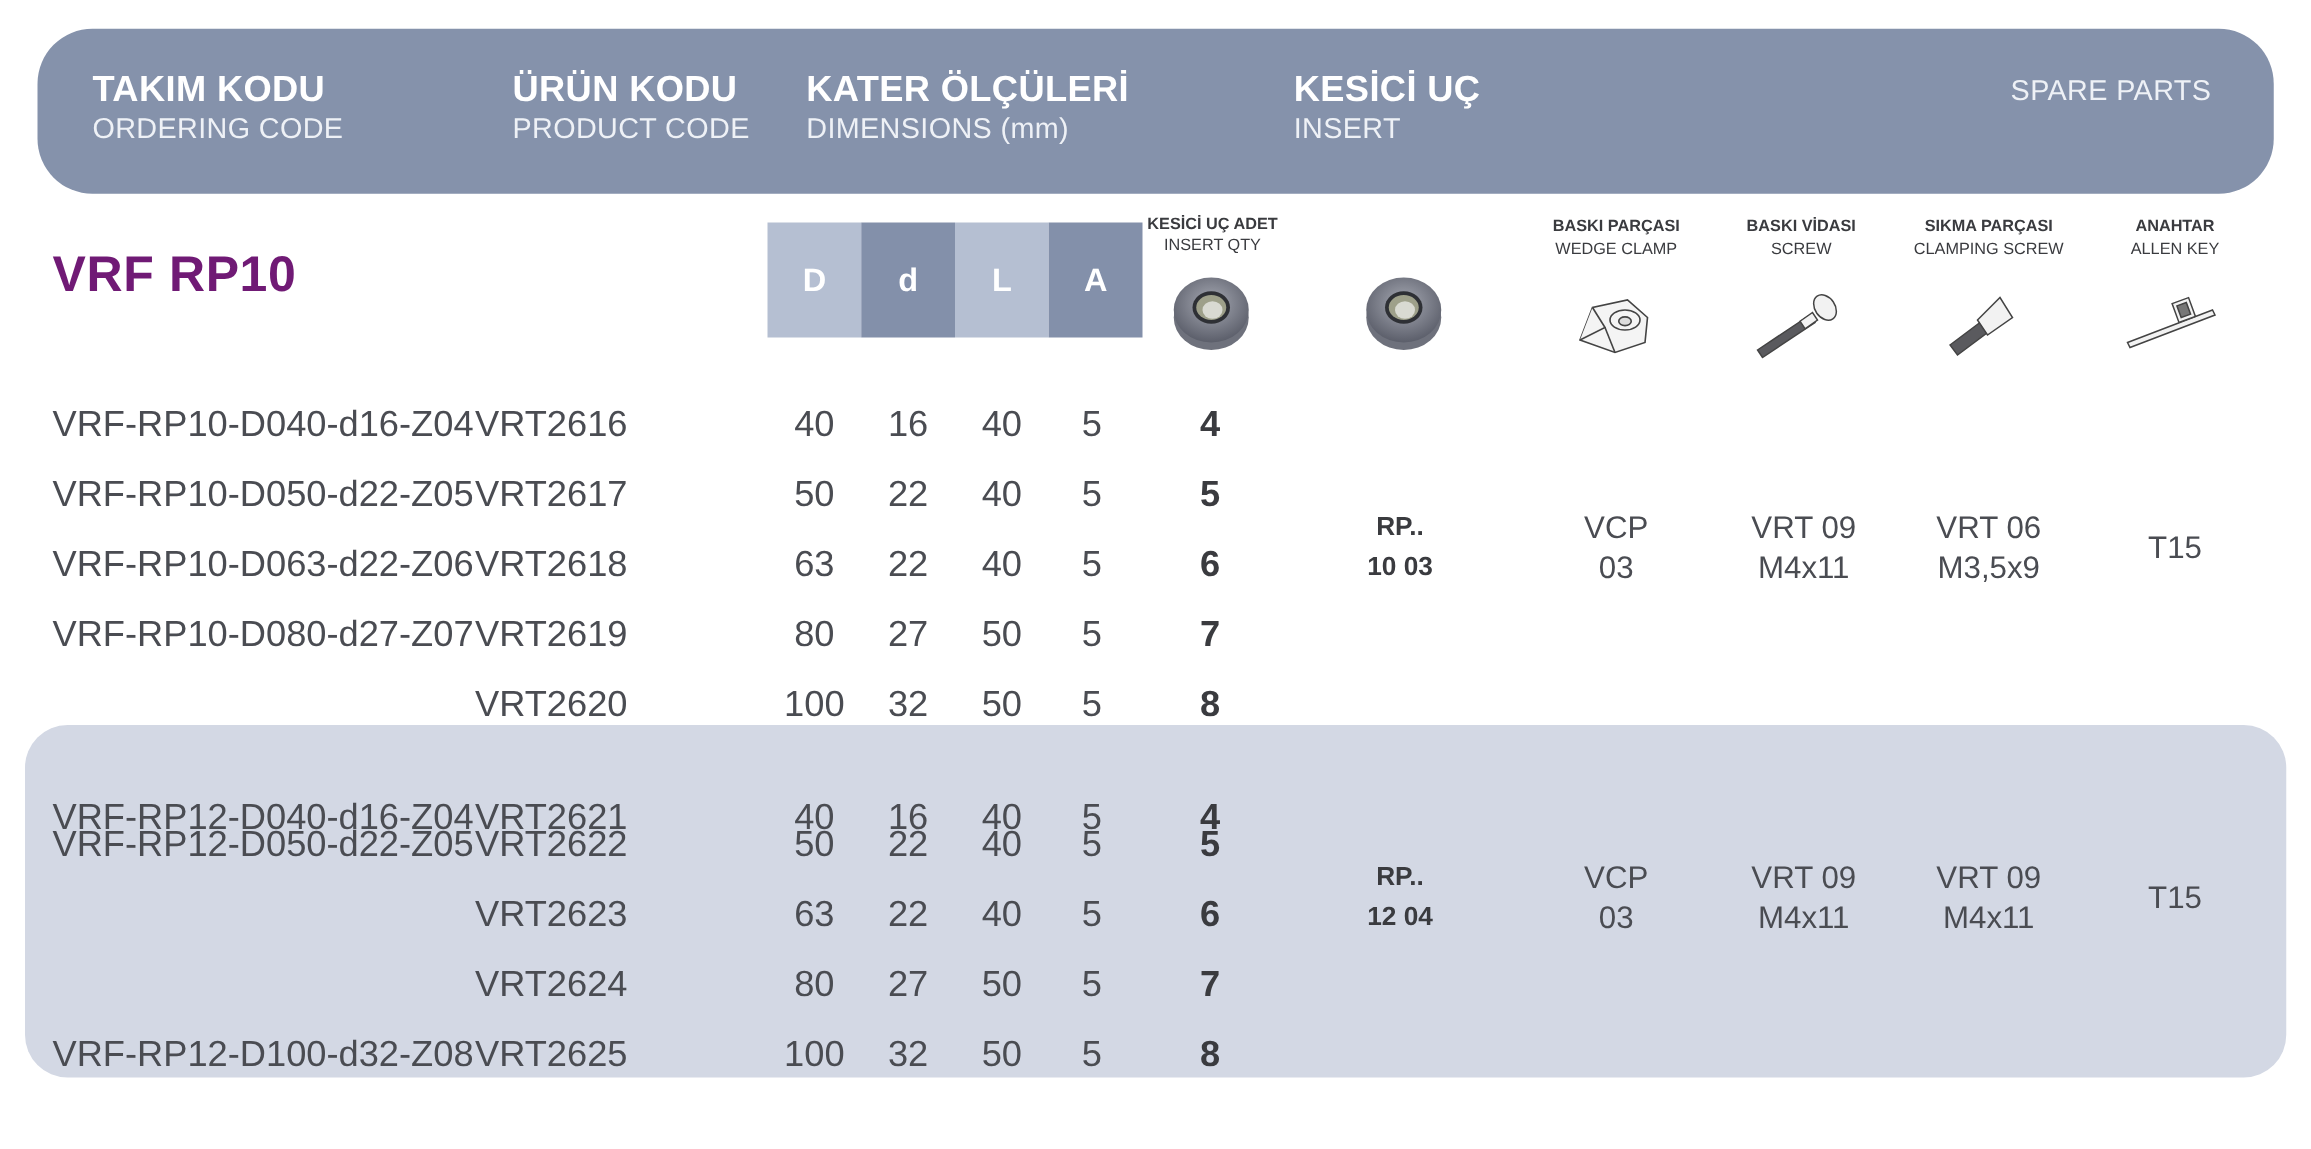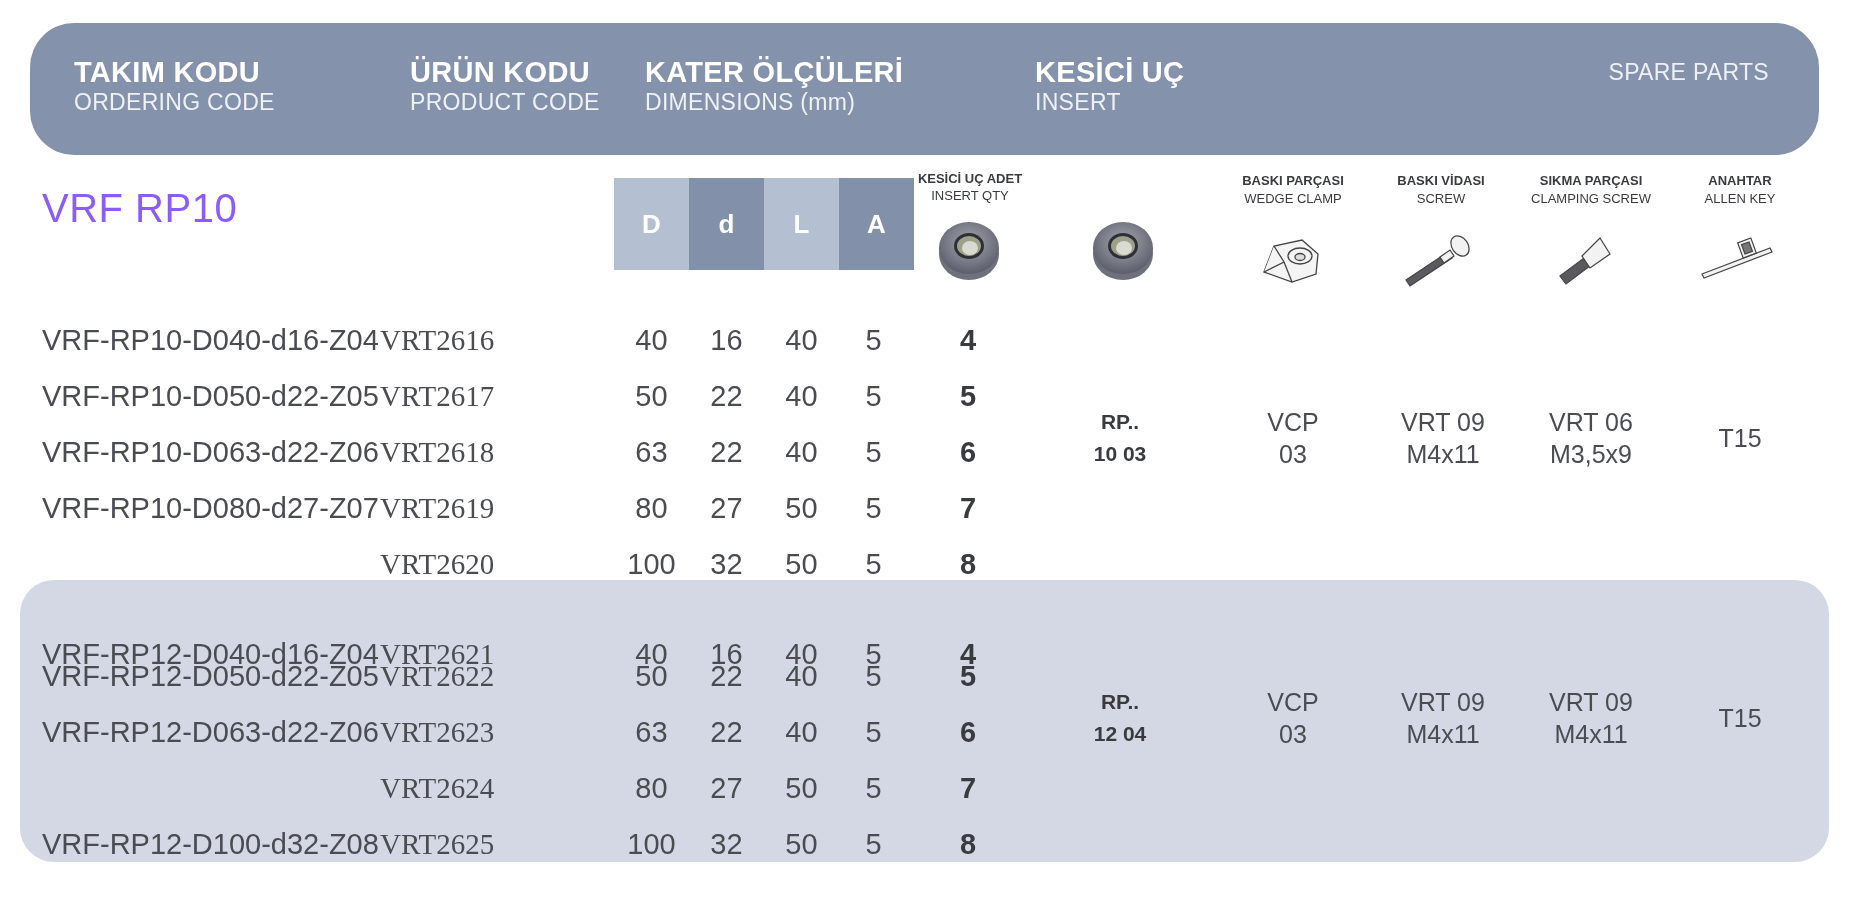--- a/index.html
+++ b/index.html
@@ -9,42 +9,42 @@
 
   
   .header-band { left: 30px; top: 23px; width: 1789px; height: 132px;
                  background: #8592ab; border-radius: 44px; }
   .hcol { position: absolute; top: 57px; color: #fff; }
   .hcol .tr { font-weight: bold; font-size: 29px; letter-spacing: 0.3px; line-height: 30px; }
   .hcol .en { font-size: 23px; line-height: 30px; font-weight: normal; letter-spacing: 0.3px; color: #eef1f6; }
   .hcol.right { text-align: right; }
 
   
-  .section-title { left: 42px; top: 186px; font-size: 40px; font-weight: normal; color: #8b5cf6; letter-spacing: 0.5px; }
+  .section-title { left: 42px; top: 198px; font-size: 40px; font-weight: bold; color: #701a75; letter-spacing: 0.5px; }
 
   
   .dimbox { top: 178px; width: 75px; height: 92px; color: #fff; font-weight: bold; font-size: 26px;
             display: flex; align-items: center; justify-content: center; }
   .dim-light { background: #b5bfd2; }
   .dim-dark { background: #8390aa; }
 
   .qty-label { top: 170px; width: 130px; text-align: center; font-size: 13px; color: #3a3b3f; line-height: 17px; }
   .qty-label .tr { font-weight: bold; }
   .part-label { top: 172px; width: 170px; text-align: center; font-size: 13px; color: #3a3b3f; line-height: 18px; }
   .part-label .tr { font-weight: bold; }
 
   
   .insert-icon { width: 66px; height: 66px; }
 
   
   .group-bg { left: 20px; top: 580px; width: 1809px; height: 282px; background: #d3d8e4; border-radius: 34px; }
   .row { position: absolute; left: 0; width: 1837px; height: 56px; font-size: 29px; color: #4a4c52; }
   .row .c { position: absolute; top: 14px; white-space: nowrap; }
   .c-code { left: 42px; }
-  .c-prod { left: 380px; font-family: Liberation Serif, serif; }
+  .c-prod { left: 380px; }
   .c-num { width: 75px; text-align: center; }
   .c-qty { width: 60px; text-align: center; font-weight: bold; color: #3a3b3f; }
 
   .spare { position: absolute; text-align: center; font-size: 25px; color: #4a4c52; line-height: 32px; }
   .spare.bold { font-weight: bold; font-size: 21px; color: #3a3b3f; }
 </style>
 </head>
 <body>
 
 <div class="abs header-band"></div>
@@ -230,21 +230,20 @@
 <div class="row" style="top:646px;">
   <span class="c c-code">VRF-RP12-D050-d22-Z05</span>
   <span class="c c-prod">VRT2622</span>
   <span class="c c-num" style="left:614px;">50</span>
   <span class="c c-num" style="left:689px;">22</span>
   <span class="c c-num" style="left:764px;">40</span>
   <span class="c c-num" style="left:836px;">5</span>
   <span class="c c-qty" style="left:938px;">5</span>
 </div>
 <div class="row" style="top:702px;">
-  <span class="c c-code">VRF-RP12-D063-d22-Z06</span>
   <span class="c c-prod">VRT2623</span>
   <span class="c c-num" style="left:614px;">63</span>
   <span class="c c-num" style="left:689px;">22</span>
   <span class="c c-num" style="left:764px;">40</span>
   <span class="c c-num" style="left:836px;">5</span>
   <span class="c c-qty" style="left:938px;">6</span>
 </div>
 <div class="row" style="top:758px;">
   <span class="c c-prod">VRT2624</span>
   <span class="c c-num" style="left:614px;">80</span>

